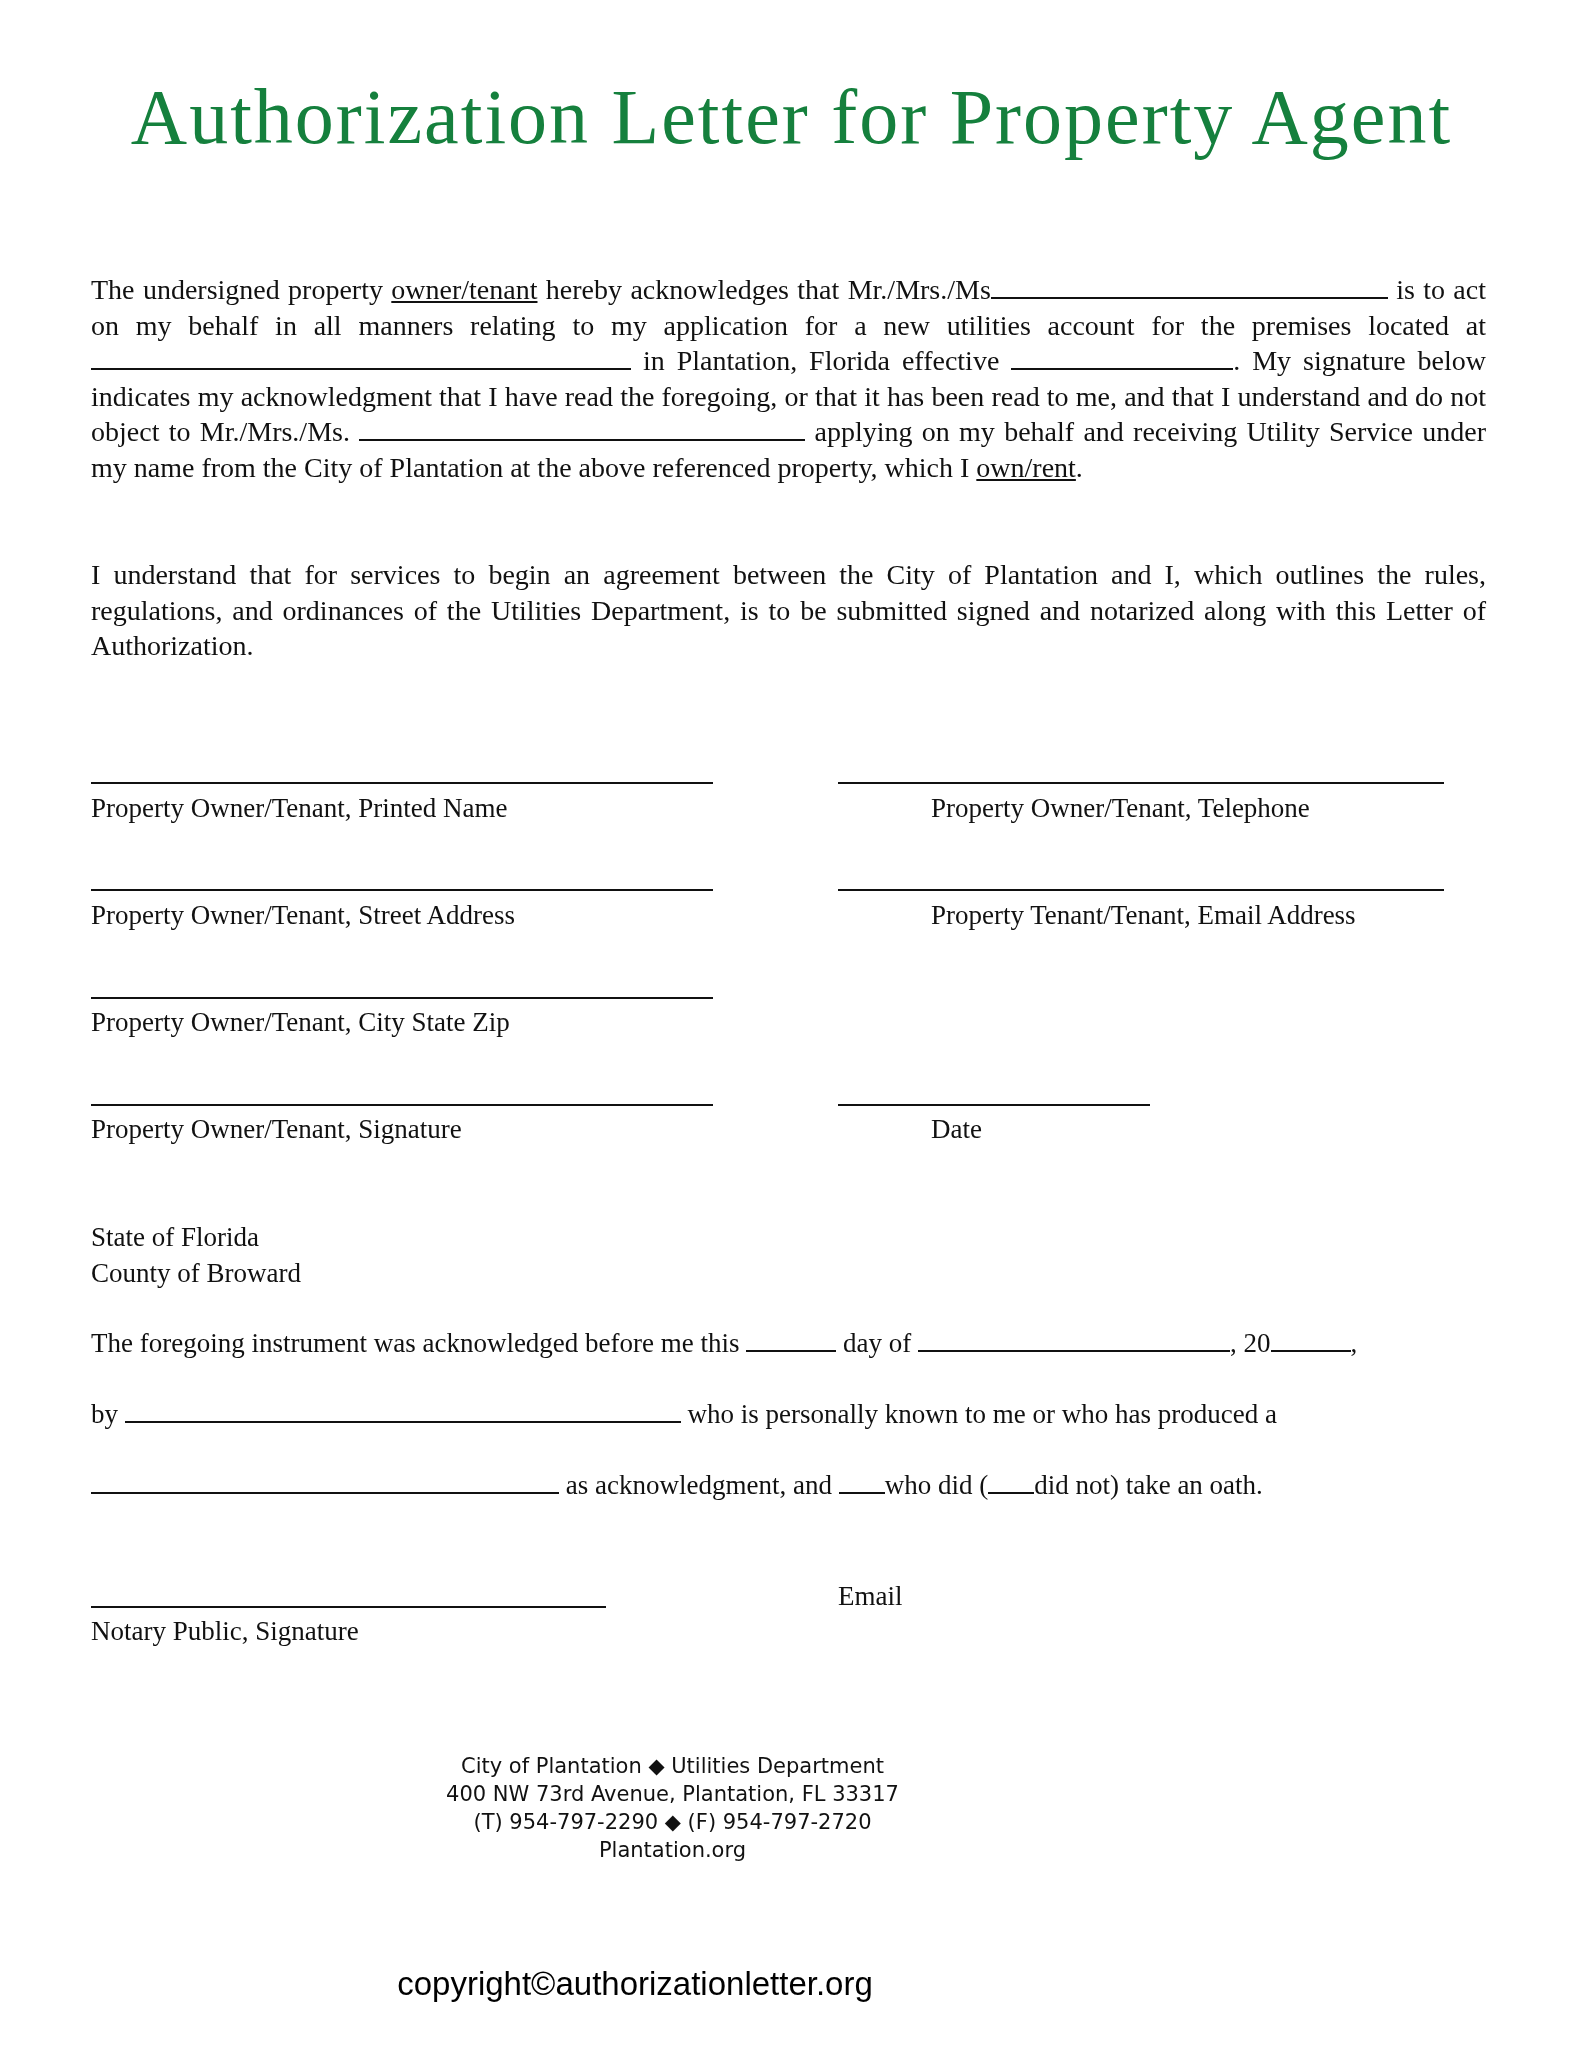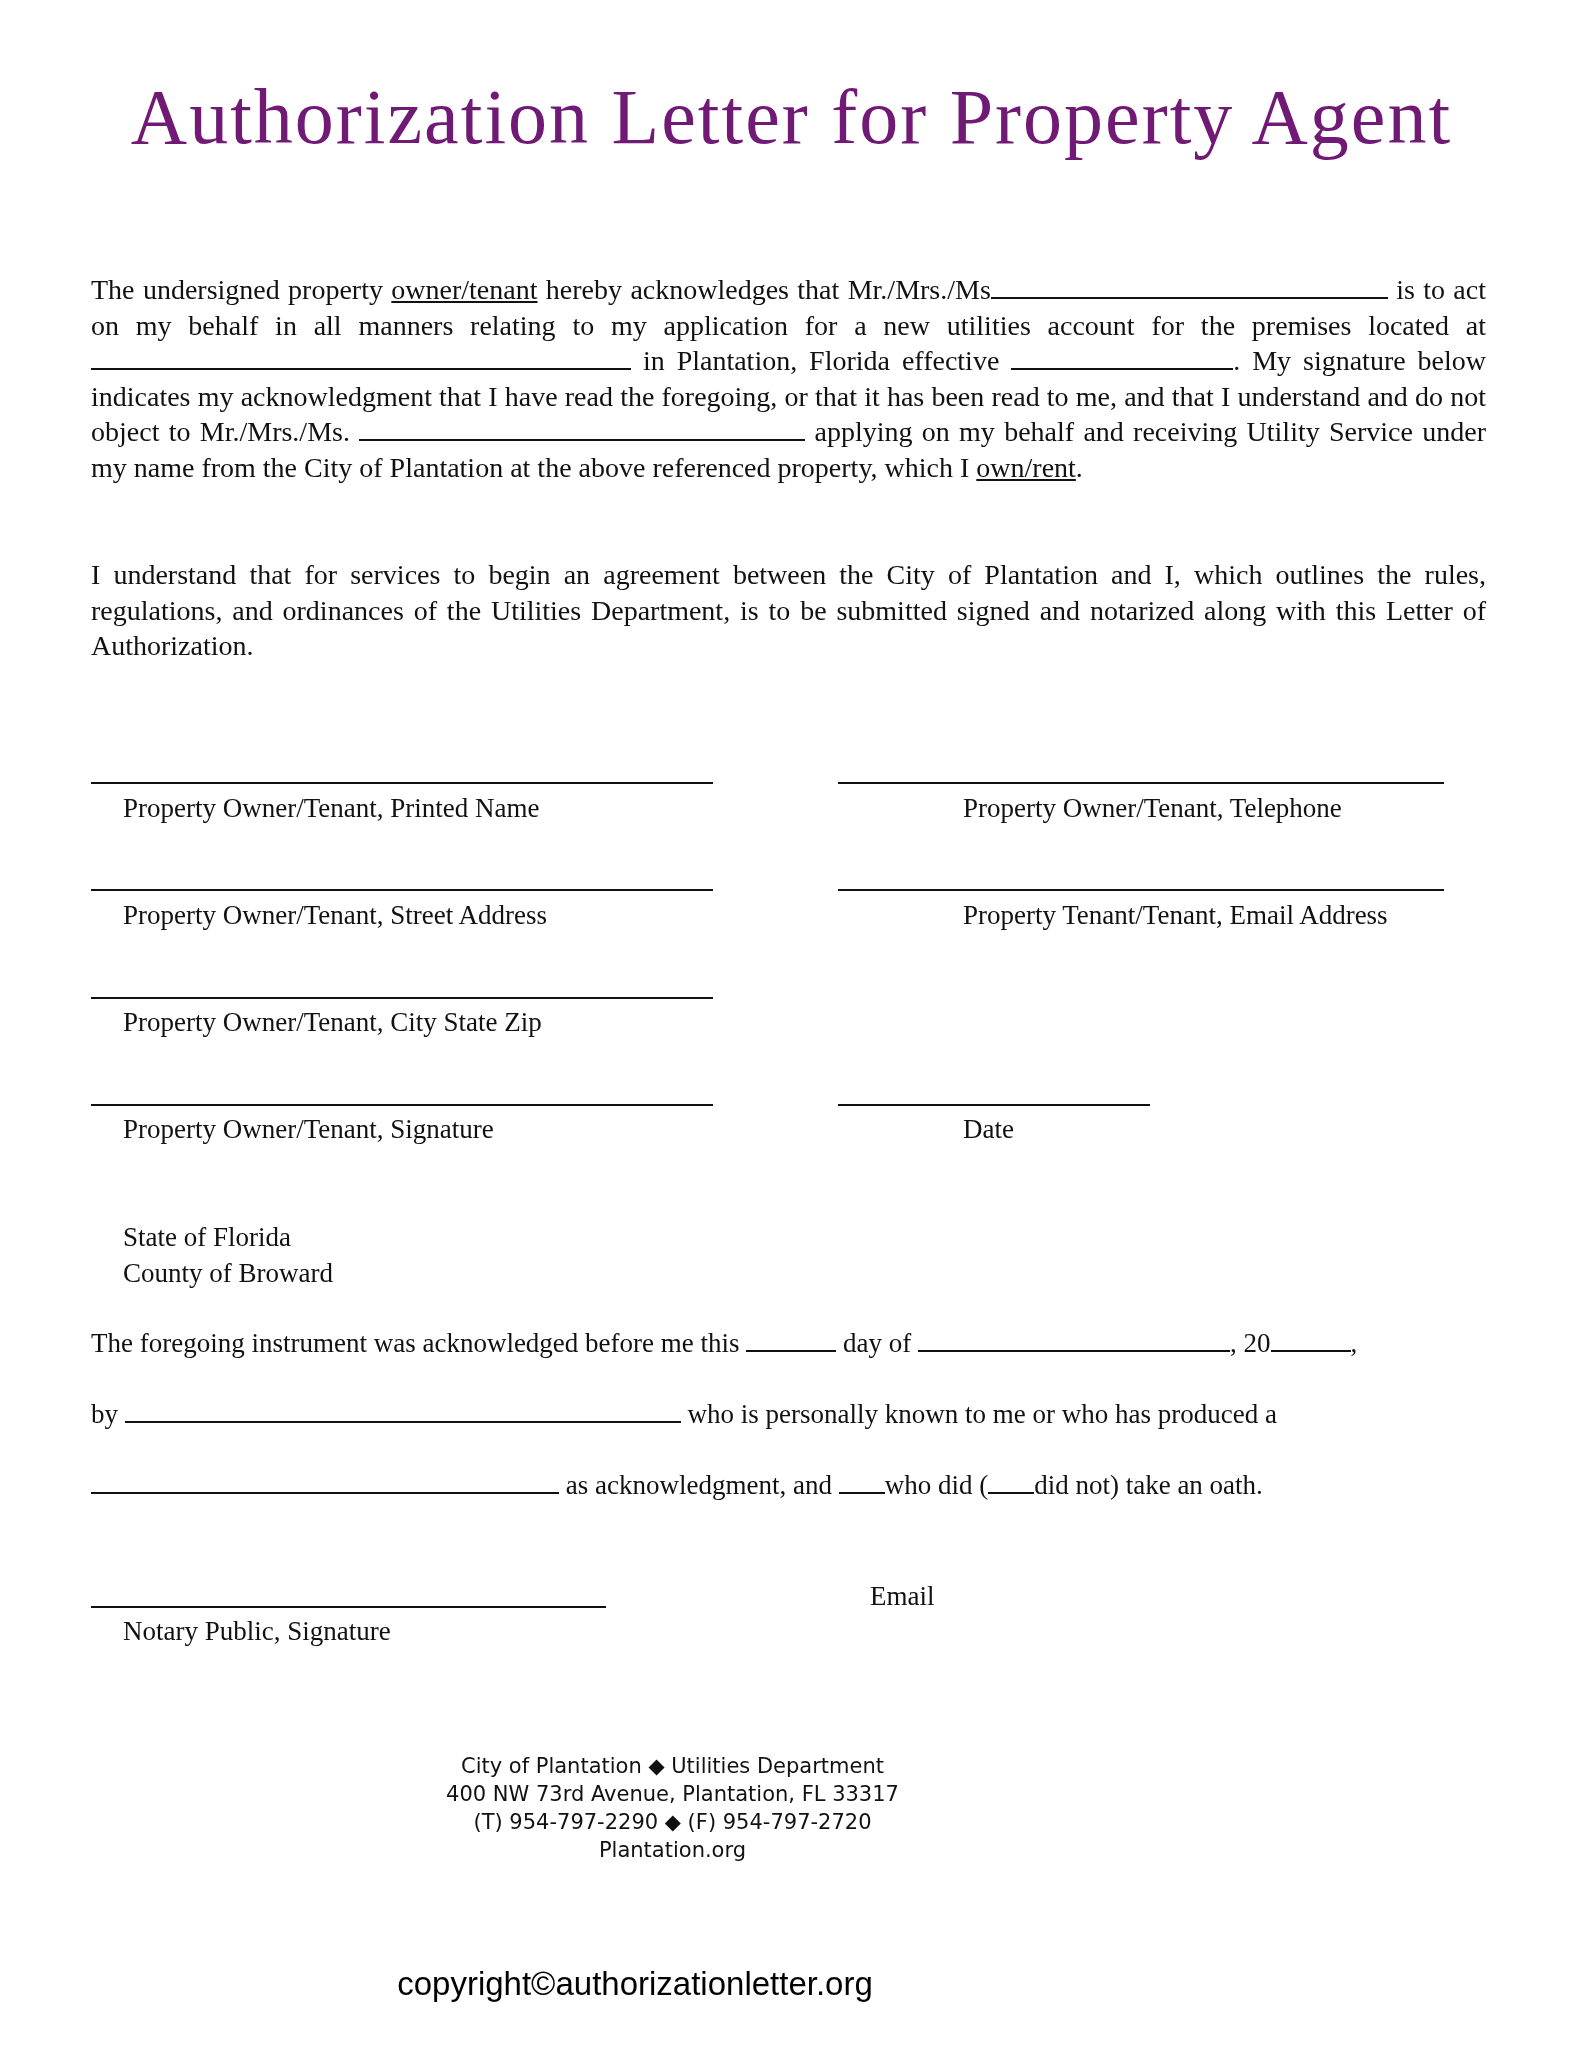--- a/index.html
+++ b/index.html
@@ -1,32 +1,32 @@
 <!DOCTYPE html>
 <html><head>
 <meta charset="utf-8">
 <style>
   html, body { margin: 0; padding: 0; background: #ffffff; }
   body { width: 1583px; height: 2048px; position: relative; overflow: hidden; color: #111; }
   .title {
     position: absolute; left: 0; top: 78px; width: 1583px; text-align: center;
     font-family: "Liberation Serif", "DejaVu Serif", serif;
-    font-size: 78px; letter-spacing: 2px; line-height: 1; color: #701a75;
+    font-size: 78px; letter-spacing: 2px; line-height: 1; color: #15803d;
   }
   .para {
     position: absolute; left: 91px; width: 1395px;
     font-family: "Liberation Serif", serif; font-size: 28px; line-height: 35.5px;
     text-align: justify; text-align-last: left;
   }
   #para1 { top: 272px; }
   #para2 { top: 557px; }
   .u { text-decoration: underline; }
   .blank { display: inline-block; border-bottom: 2px solid #111; height: 22px; vertical-align: baseline; }
   .sigline { position: absolute; height: 0; border-top: 2px solid #111; }
-  .label { position: absolute; font-family: "Liberation Serif", serif; font-size: 27px; line-height: 32px; white-space: nowrap; margin-left: 32px; }
+  .label { position: absolute; font-family: "Liberation Serif", serif; font-size: 27px; line-height: 32px; white-space: nowrap; }
   .line-text { position: absolute; left: 91px; font-family: "Liberation Serif", serif; font-size: 27px; line-height: 32px; white-space: nowrap; }
   .footer { position: absolute; left: 0; width: 1345px; text-align: center; font-family: "DejaVu Sans", sans-serif; font-size: 21px; line-height: 28px; color: #111; }
   .copyright { position: absolute; left: 0; top: 1965px; width: 1270px; text-align: center; font-family: "Liberation Sans", sans-serif; font-size: 33px; color: #000; }
 </style>
 </head>
 <body>
 
 <div class="title">Authorization Letter for Property Agent</div>
 
 <div class="para" id="para1"><span>The undersigned property </span><span class="u">owner/tenant</span><span> hereby acknowledges that Mr./Mrs./Ms</span><span class="blank" style="width:397px"></span><span> is to act on my behalf in all manners relating to my application for a new utilities account for the premises located at </span><span class="blank" style="width:540px"></span><span> in Plantation, Florida effective </span><span class="blank" style="width:222px"></span><span>.  My signature below indicates my acknowledgment that I have read the foregoing, or that it has been read to me, and that I understand and do not object to Mr./Mrs./Ms. </span><span class="blank" style="width:446px"></span><span> applying on my behalf and receiving Utility Service under my name from the City of Plantation at the above referenced property, which I </span><span class="u">own/rent</span><span>.</span></div>

